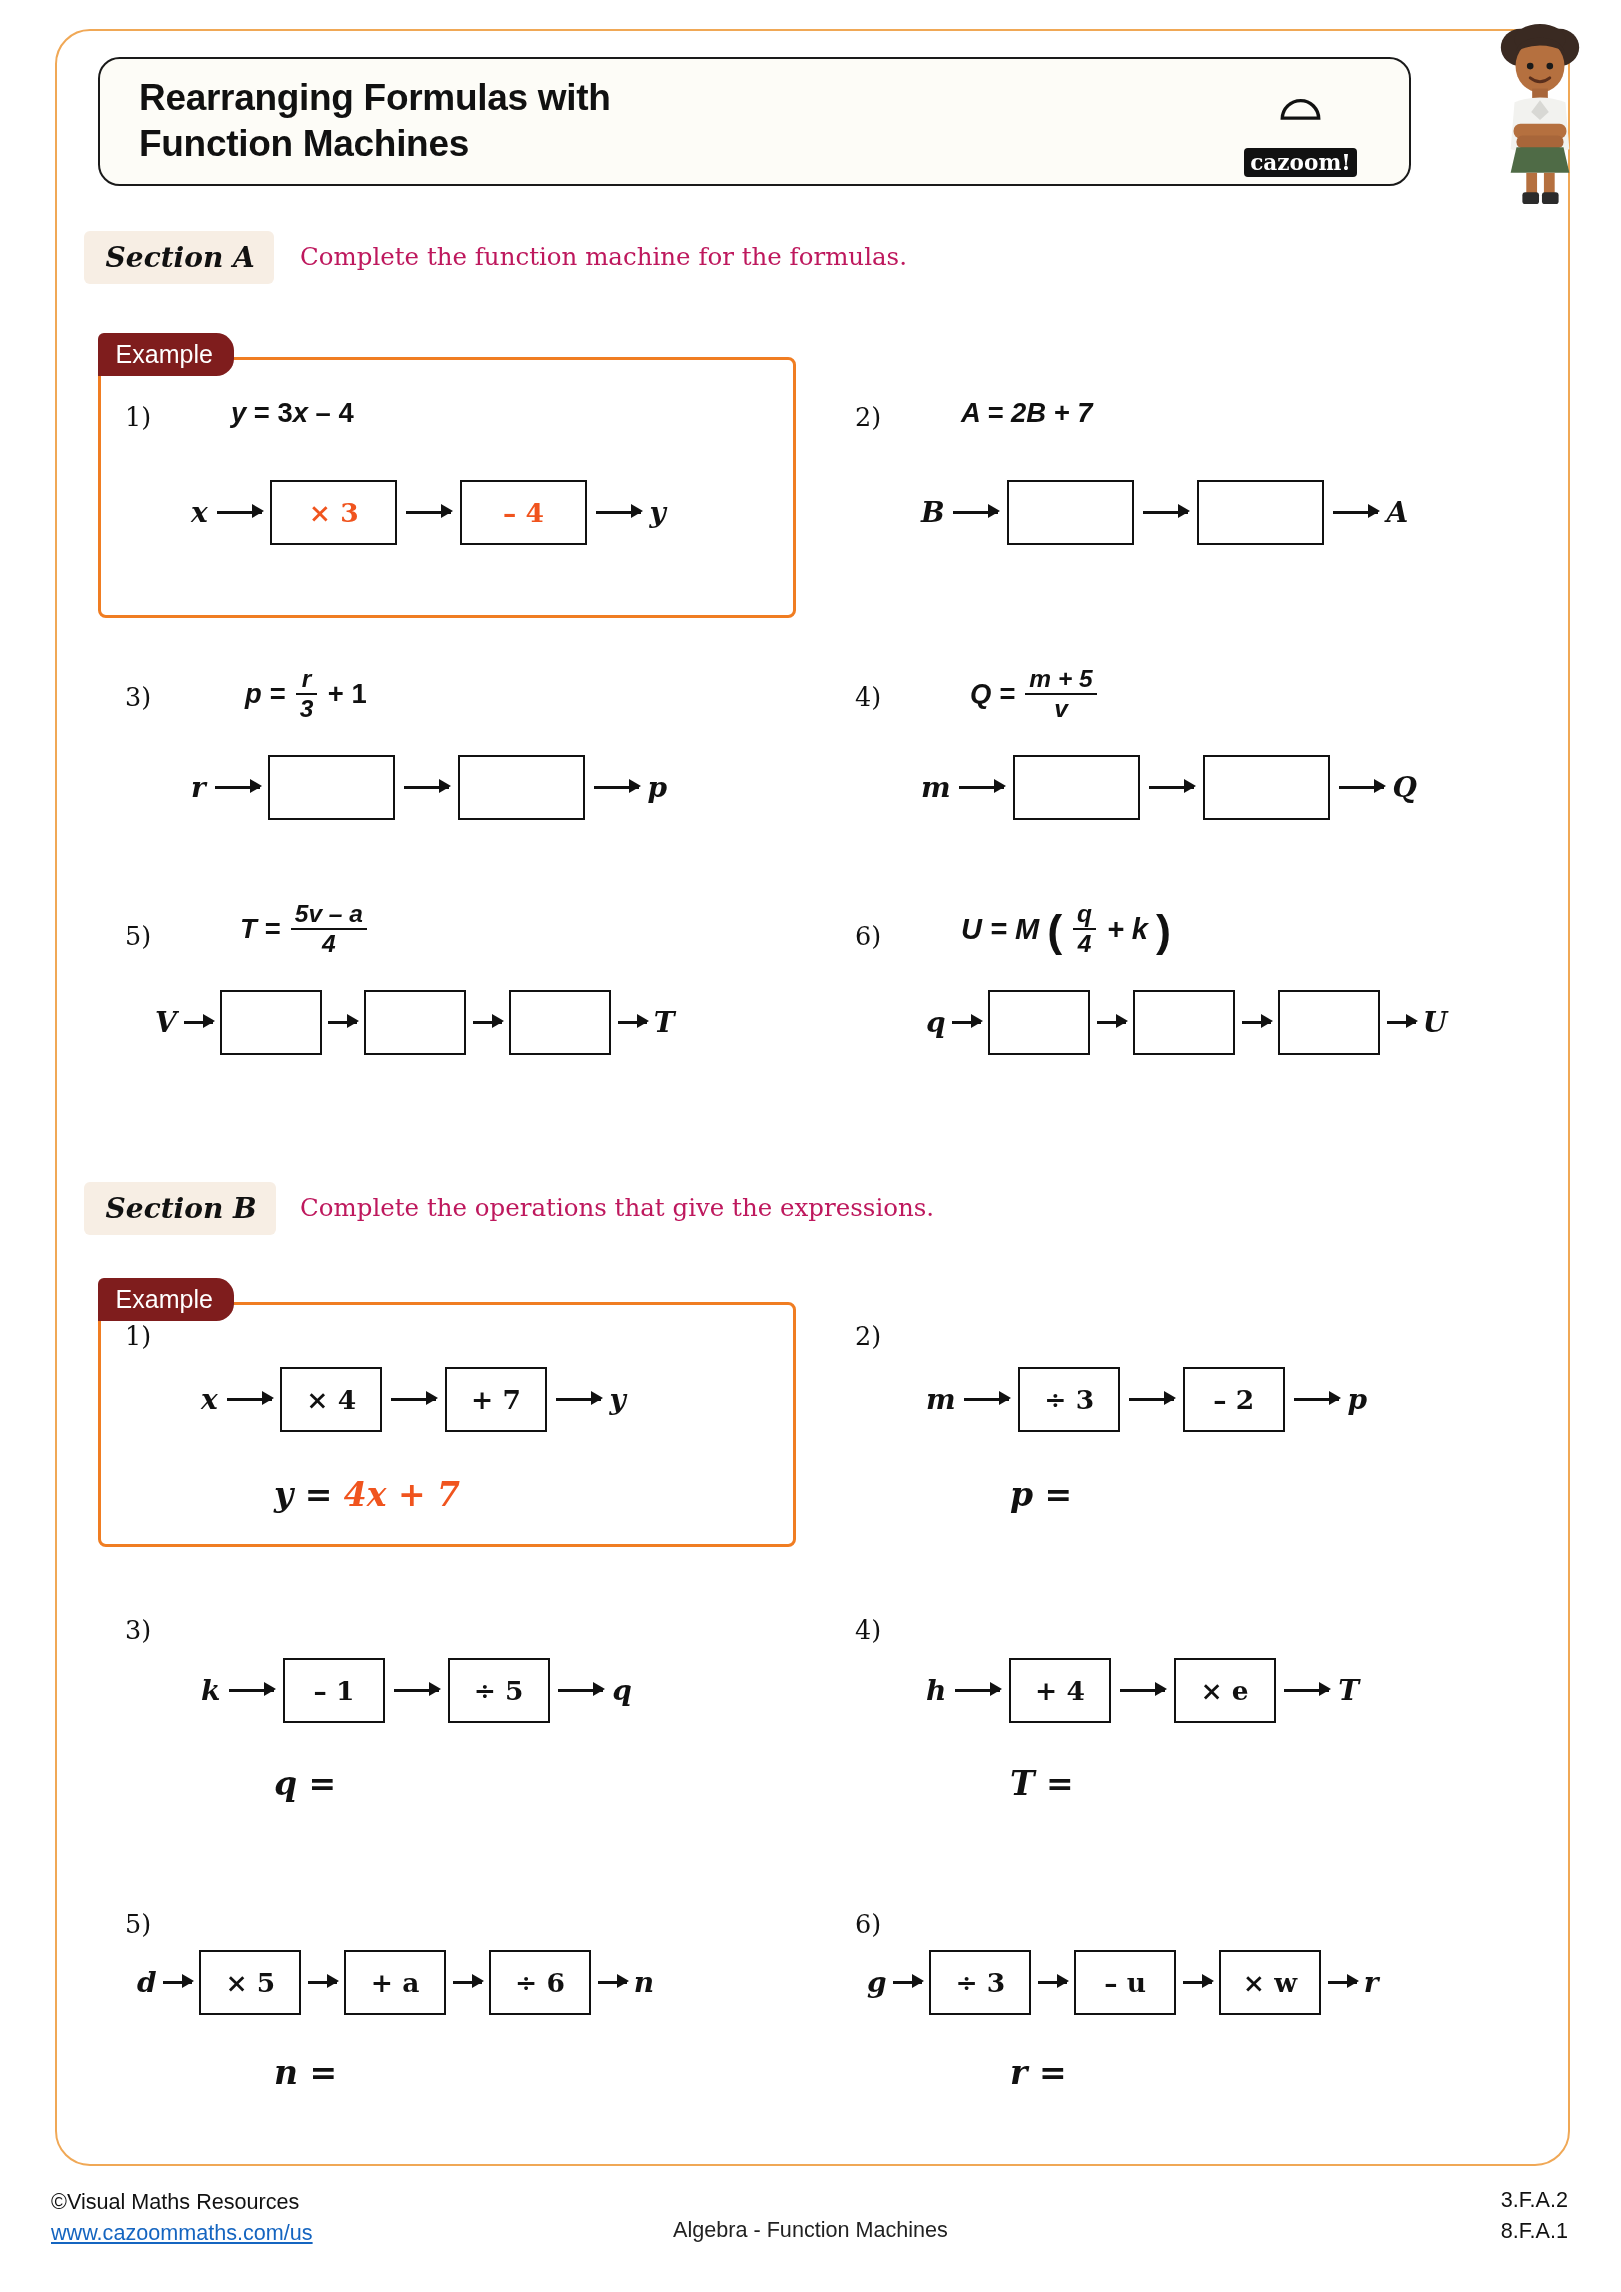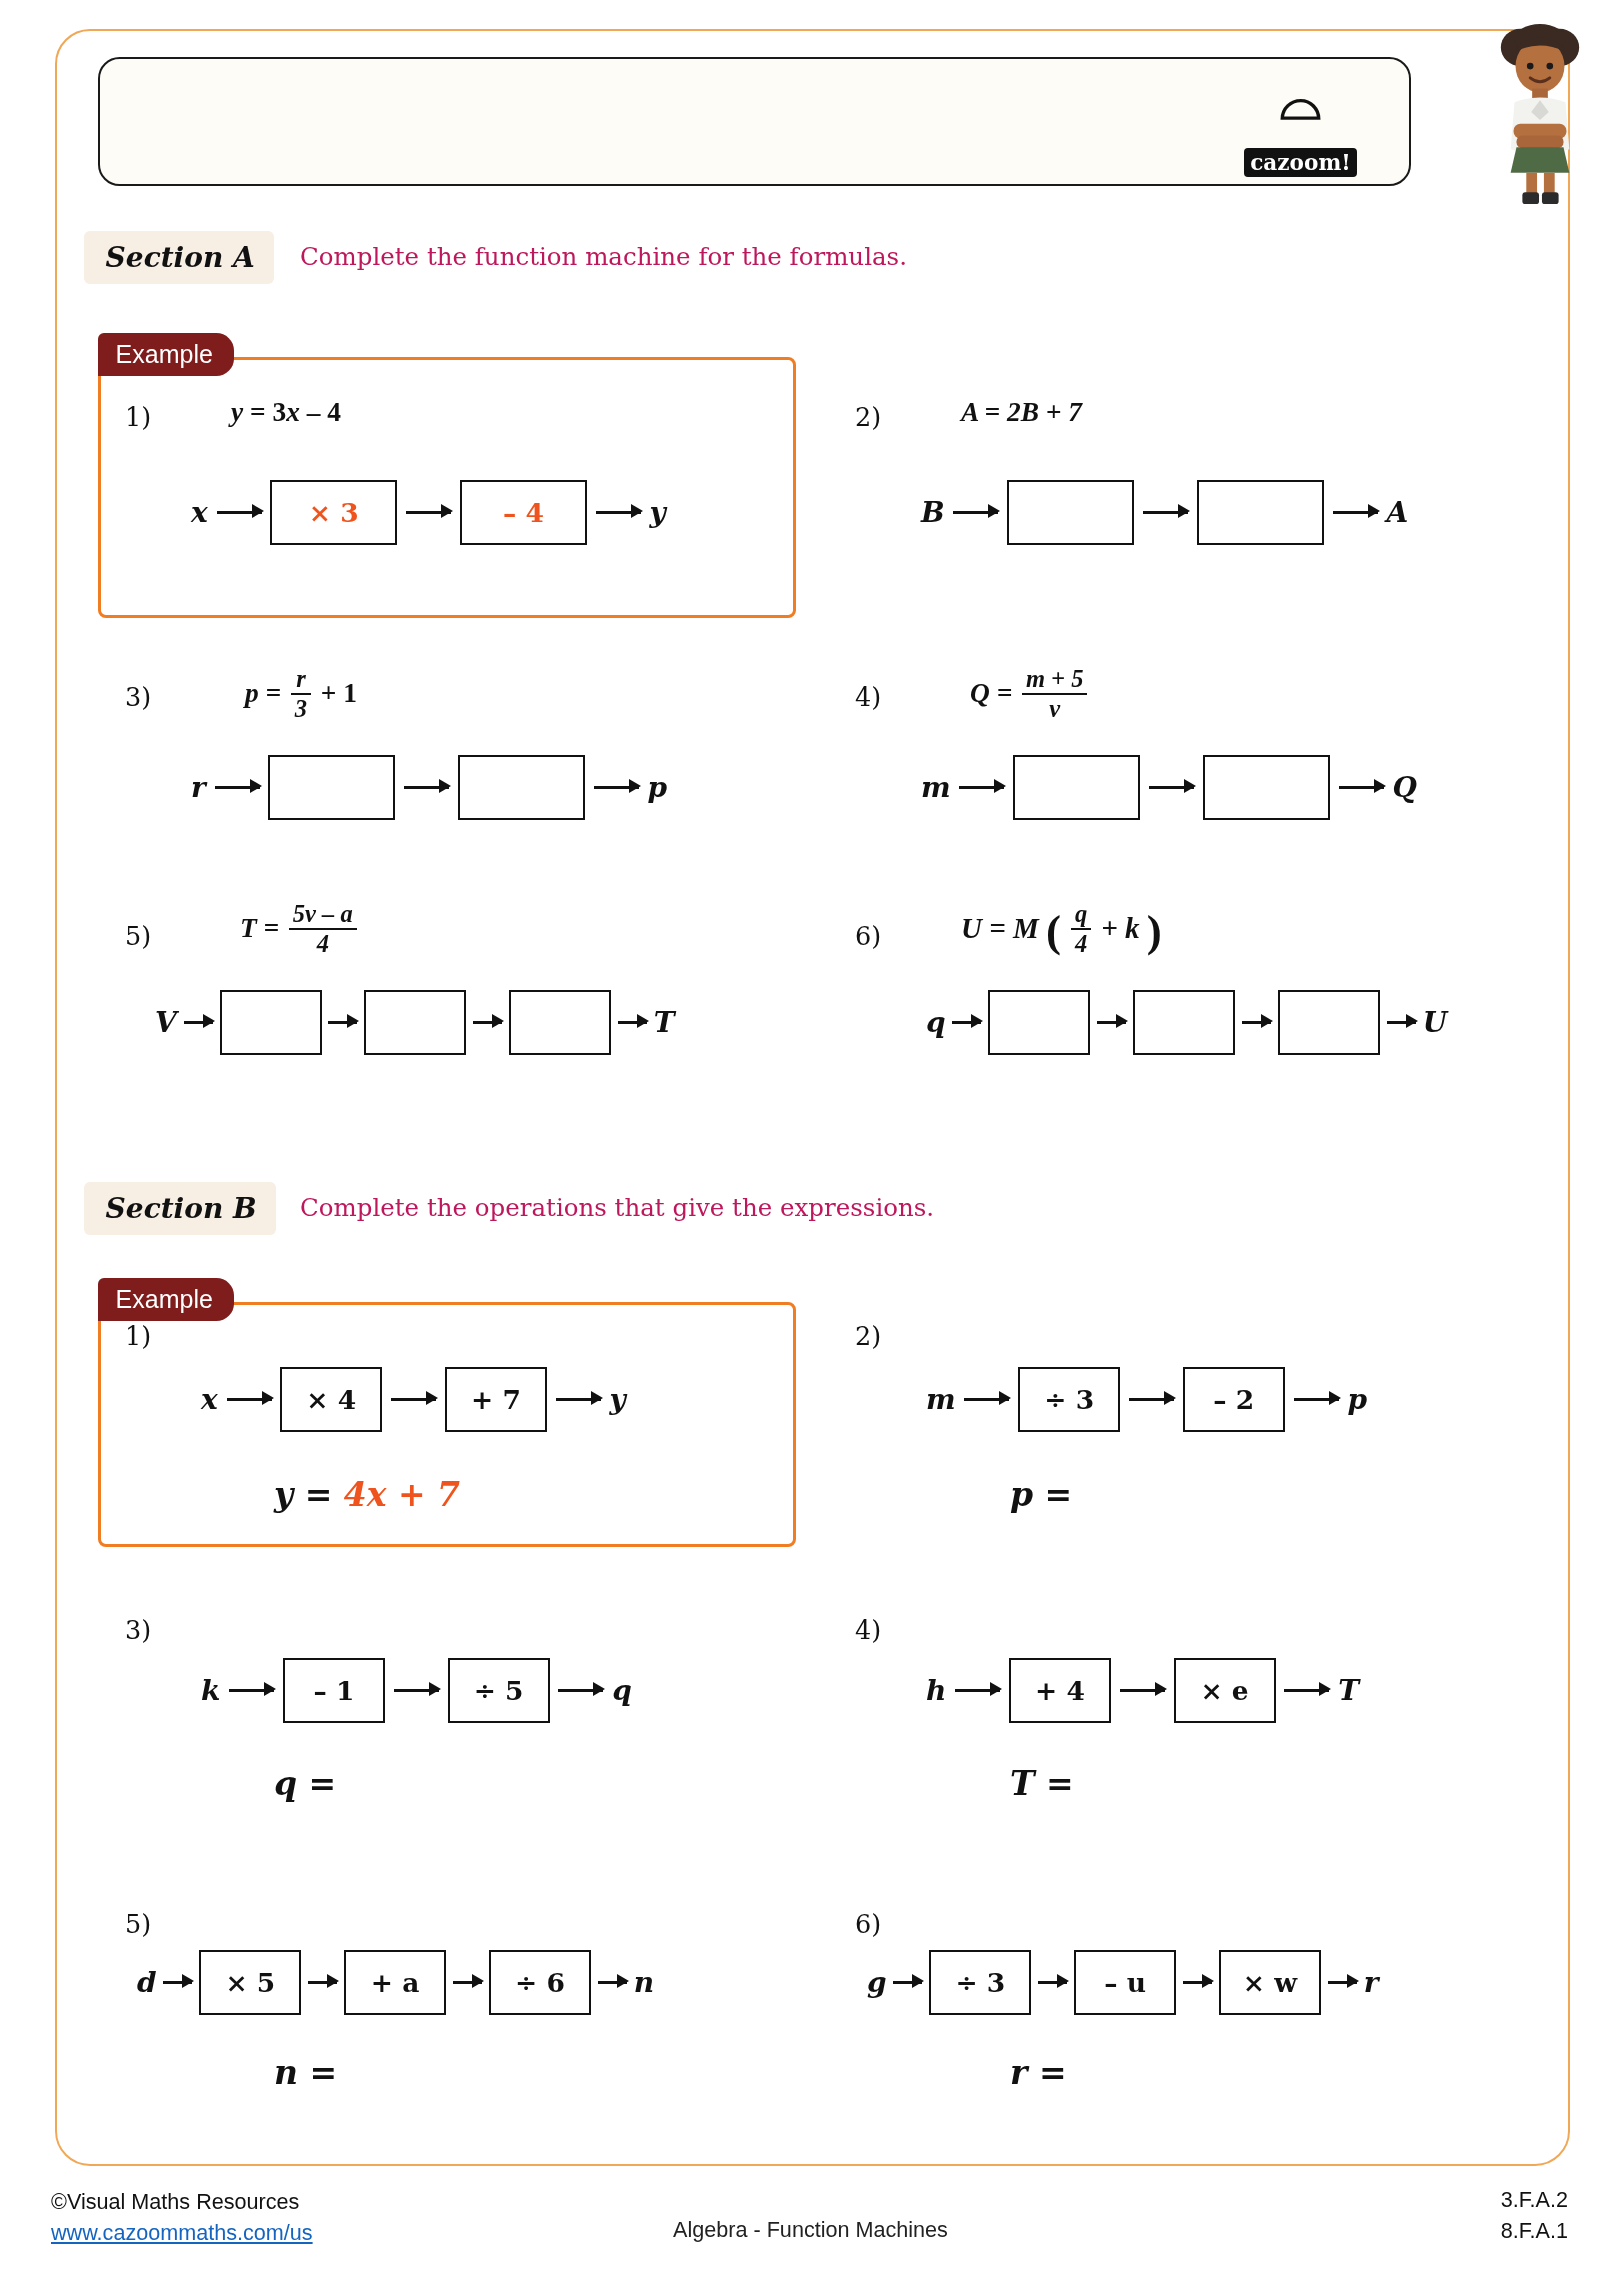--- a/index.html
+++ b/index.html
@@ -108,21 +108,21 @@
 
   
   .qnum {
     position: absolute;
     font-family: "DejaVu Serif", serif;
     font-size: 25.5px;
     color: #111;
   }
   .formula {
     position: absolute;
-    font-family: Liberation Serif, serif;
+    font-family: Liberation Sans, sans-serif;
     font-size: 27.4px;
     font-weight: bold;
     font-style: italic;
     color: #111;
     white-space: nowrap;
   }
   .formula .up { font-style: normal; }
 
   
   .frac {
@@ -213,20 +213,24 @@
     color: #111;
     line-height: 1.45;
   }
 </style>
 </head>
 <body>
 
 <div class="page-frame"></div>
 
 <div class="title-box">
+  <div class="title-text">
+    <span>Rearranging Formulas with</span><br>
+    <span>Function Machines</span>
+  </div>
   <div class="logo-wrap">
     <div class="logo-glyph">⌓</div>
     <div class="logo-word">cazoom!</div>
   </div>
 </div>
 
 <svg class="mascot" viewBox="0 0 120 190">
 
   <ellipse cx="40" cy="26" rx="20" ry="19" fill="#3a2a22"></ellipse>
   <ellipse cx="80" cy="26" rx="20" ry="19" fill="#3a2a22"></ellipse>

